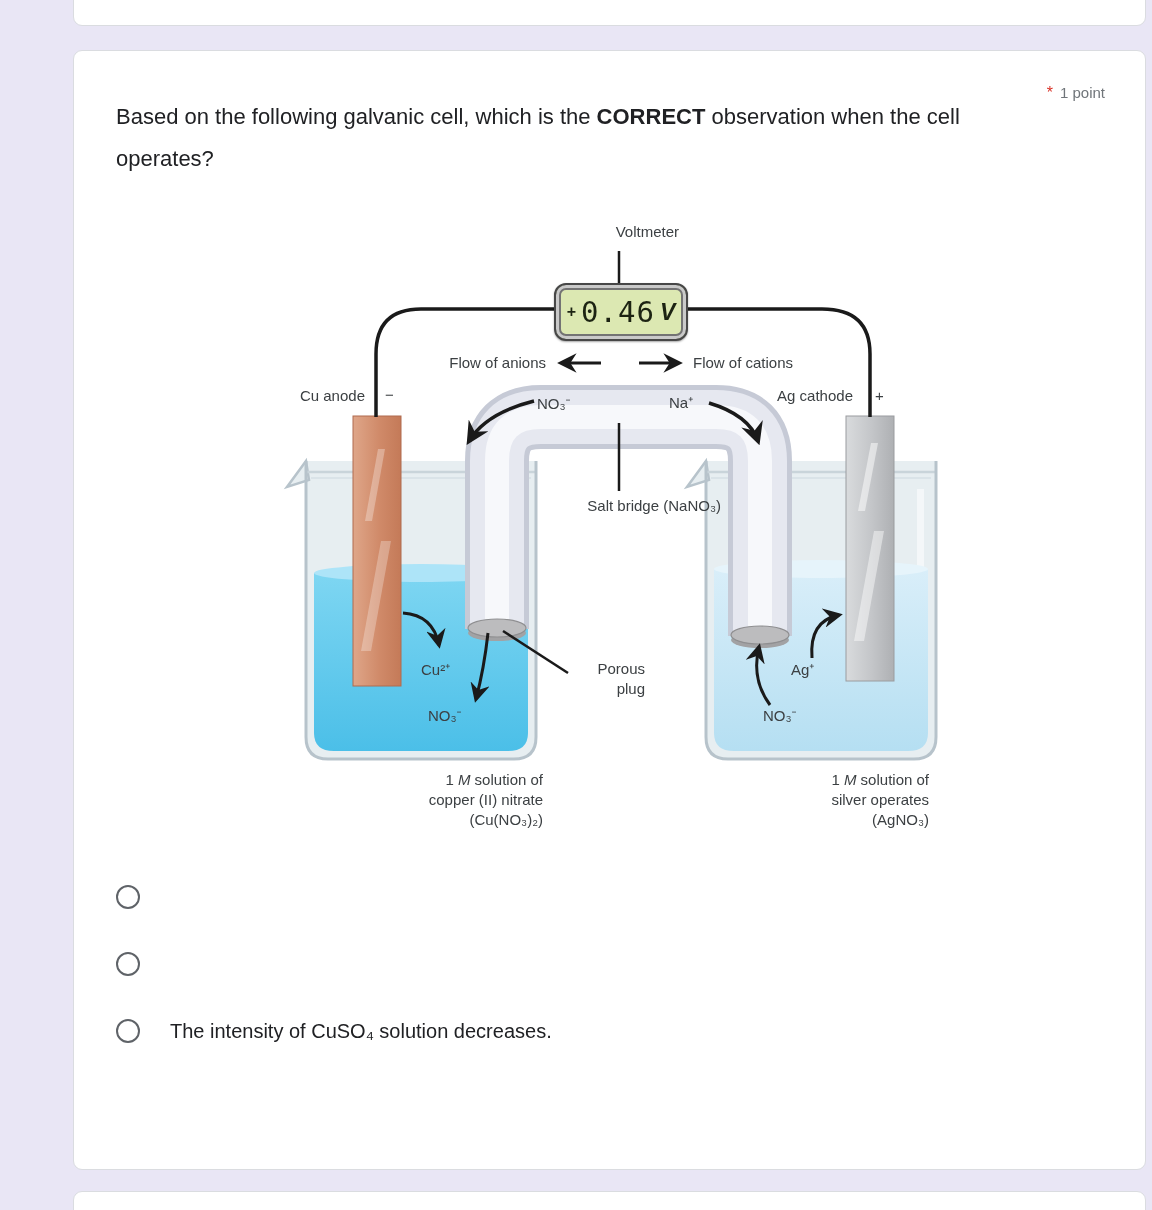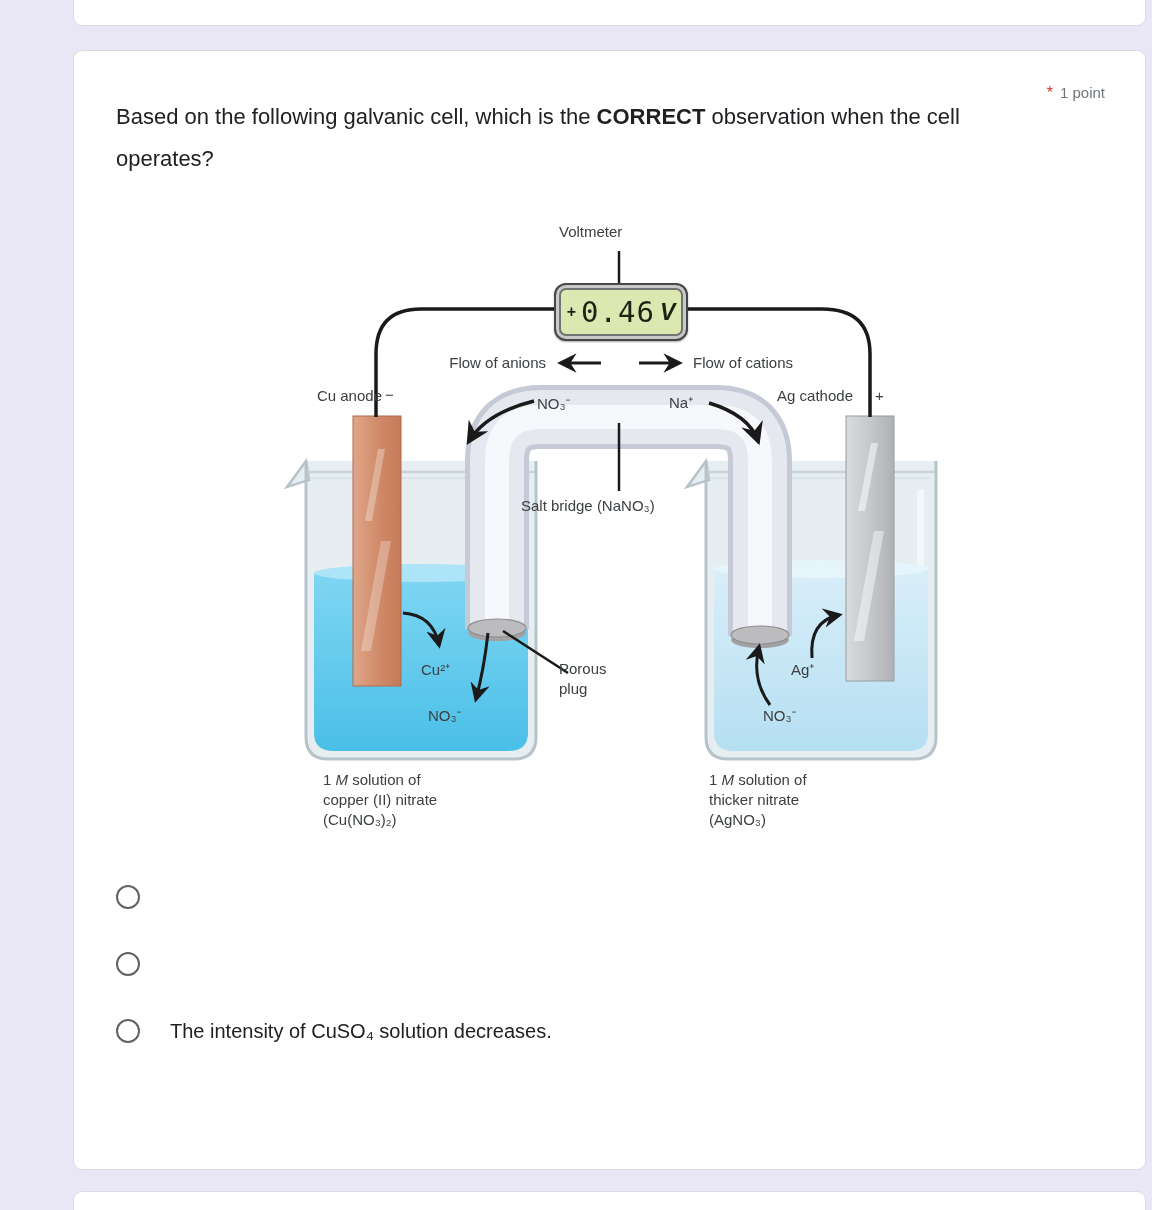--- a/index.html
+++ b/index.html
@@ -31,21 +31,21 @@
   }
   .points .req { color:#d93025; font-size:16px; margin-right:7px; }
 
   
   .diagram { position:absolute; left:207px; top:170px; width:660px; height:630px; }
   .diagram svg { position:absolute; left:0; top:0; }
   .dlbl {
     position:absolute; font-size:15px; color:#3c4043; line-height:18px;
     white-space:nowrap;
   }
-  .ctr { text-align:left; white-space:normal; }
+  .ctr { text-align:right; white-space:normal; }
   .rgt { text-align:right; }
 
   .voltmeter {
     position:absolute; left:273px; top:62px; width:134px; height:58px;
     background:#dce8b2; border:2px solid #474747; border-radius:12px;
     box-shadow: inset 0 0 0 3px #c9c9c9, inset 0 0 0 5px #737373, 0 1px 2px rgba(0,0,0,.35);
     display:flex; align-items:center; justify-content:center; gap:5px;
     color:#1c2312;
   }
   .voltmeter .vplus { font-size:16px; font-weight:bold; }
@@ -183,21 +183,21 @@
 
     <div class="voltmeter">
       <span class="vplus">+</span>
       <span class="vread">0.46</span>
       <span class="vunit">V</span>
     </div>
 
     <div class="dlbl ctr" style="left:278px; top:2px; width:120px;">Voltmeter</div>
     <div class="dlbl rgt" style="left:150px; top:133px; width:115px;">Flow of anions</div>
     <div class="dlbl" style="left:412px; top:133px;">Flow of cations</div>
-    <div class="dlbl rgt" style="left:17px; top:166px; width:84px;">Cu anode</div>
+    <div class="dlbl rgt" style="left:0px; top:166px; width:84px;">Cu anode</div>
     <div class="dlbl" style="left:104px; top:165px;">−</div>
     <div class="dlbl rgt" style="left:484px; top:166px; width:88px;">Ag cathode</div>
     <div class="dlbl" style="left:594px; top:166px;">+</div>
     <div class="dlbl" style="left:256px; top:174px;">NO₃⁻</div>
     <div class="dlbl" style="left:388px; top:173px;">Na⁺</div>
     <div class="dlbl ctr" style="left:240px; top:276px; width:200px;">Salt bridge (NaNO₃)</div>
     <div class="dlbl" style="left:140px; top:440px;">Cu²⁺</div>
     <div class="dlbl" style="left:147px; top:486px;">NO₃⁻</div>
     <div class="dlbl ctr" style="left:278px; top:438px; width:86px; line-height:20px;">
       <span>Porous</span><br>
@@ -206,21 +206,21 @@
     <div class="dlbl" style="left:510px; top:440px;">Ag⁺</div>
     <div class="dlbl" style="left:482px; top:486px;">NO₃⁻</div>
 
     <div class="dlbl ctr caption" style="left:42px; top:549px; width:220px;">
       <span>1</span> <i>M</i> <span>solution of</span><br>
       <span>copper (II) nitrate</span><br>
       <span>(Cu(NO₃)₂)</span>
     </div>
     <div class="dlbl ctr caption" style="left:428px; top:549px; width:220px;">
       <span>1</span> <i>M</i> <span>solution of</span><br>
-      <span>thicker nitrate</span><br>
+      <span>silver operates</span><br>
       <span>(AgNO₃)</span>
     </div>
   </div>
 
   <div class="options">
     <div class="option-row">
       <div class="radio"></div>
     </div>
     <div class="option-row">
       <div class="radio"></div>

